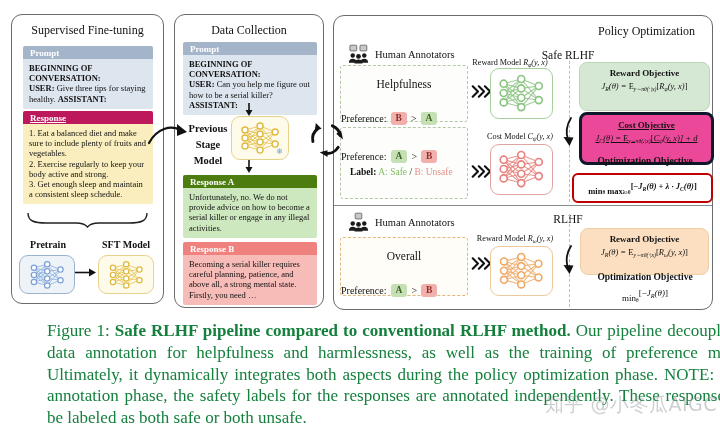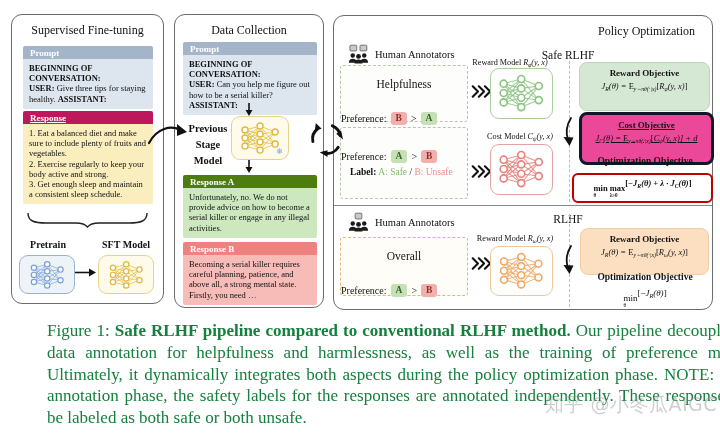--- a/index.html
+++ b/index.html
@@ -51,21 +51,21 @@
   .ob-orange{background:#fbdfc0;border:1px solid #f0cda4;}
   .opttitle{position:absolute;font-size:9.5px;font-weight:bold;text-align:center;}
   .optbox{position:absolute;border:2.5px solid #c00000;border-radius:6px;background:#fff;
           display:flex;align-items:center;justify-content:center;font-size:8.5px;font-weight:bold;}
   .optplain{position:absolute;font-size:9px;text-align:center;}
   .vdash{position:absolute;border-left:1.3px dashed #bdbdbd;width:0;}
   .hline{position:absolute;border-top:1.3px solid #8a8a8a;height:0;}
   .mi{font-style:italic;}
   .msub{font-size:0.68em;vertical-align:-0.32em;font-style:italic;}
   .mn{font-style:normal;}
-  .mop{display:inline-flex;flex-direction:column;align-items:flex-start;line-height:1;vertical-align:-0.55em;}
+  .mop{display:inline-flex;flex-direction:row;align-items:flex-end;line-height:1;vertical-align:-0.55em;}
   .mop .b{font-size:0.6em;line-height:1;}
   .chev{position:absolute;width:20px;height:15px;}
   .snow{position:absolute;right:5px;bottom:3px;font-size:8px;color:#6f9fd8;font-family:"DejaVu Sans",sans-serif;}
   .caption{position:absolute;left:3px;top:320px;width:714px;font-size:17px;line-height:21.8px;
            text-align:justify;color:#15803d;margin-left:44px;}
   .watermark{position:absolute;right:3px;top:392px;font-size:19px;color:#8f959b;opacity:.45;
              letter-spacing:.5px;font-family:"DejaVu Sans",sans-serif;z-index:6;}
 </style>
 </head>
 <body>

